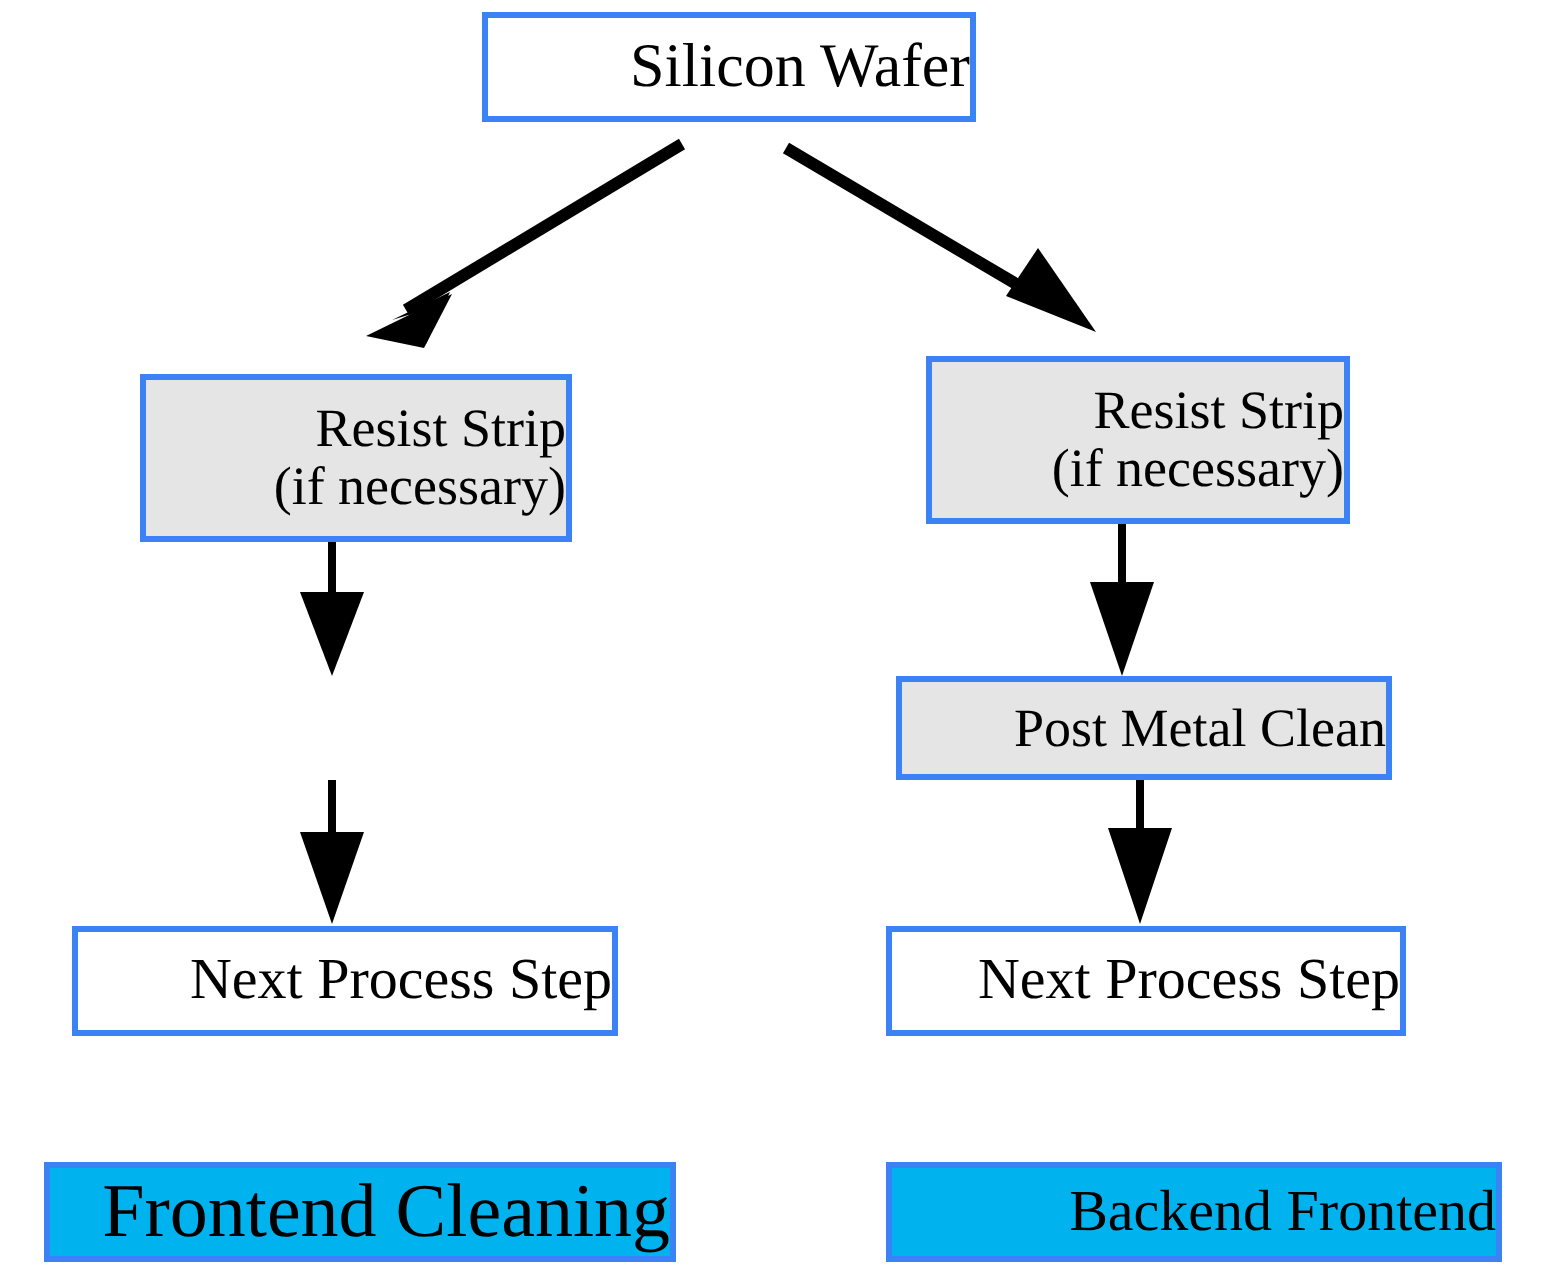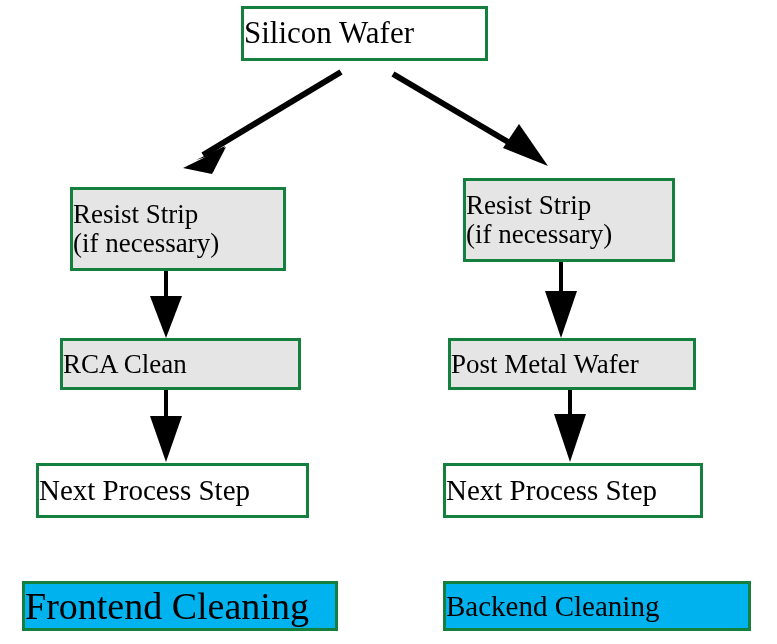--- a/index.html
+++ b/index.html
@@ -13,24 +13,24 @@
   #diagram {
     position: relative;
     width: 777px;
     height: 644px;
     background: #ffffff;
     overflow: hidden;
   }
   .node {
     position: absolute;
     box-sizing: border-box;
-    border: 3px solid #15803d;
+    border: 3px solid #3b82f6;
     display: flex;
     flex-direction: column;
-    align-items: flex-start;
+    align-items: flex-end;
     justify-content: center;
     text-align: center;
     color: #000000;
     line-height: 1.06;
     white-space: nowrap;
   }
   .node .line {
     display: block;
   }
   .node-white { background: #ffffff; }
@@ -103,37 +103,34 @@
   <div class="node node-red" id="node-resist-strip-l">
     <span class="line">Resist Strip</span>
     <span class="line">(if necessary)</span>
   </div>
 
   <div class="node node-red" id="node-resist-strip-r">
     <span class="line">Resist Strip</span>
     <span class="line">(if necessary)</span>
   </div>
 
-  <div class="node node-red" id="node-rca-clean">
-    <span class="line">RCA Clean</span>
-  </div>
 
   <div class="node node-red" id="node-post-metal">
-    <span class="line">Post Metal Wafer</span>
+    <span class="line">Post Metal Clean</span>
   </div>
 
   <div class="node node-white" id="node-next-step-l">
     <span class="line">Next Process Step</span>
   </div>
 
   <div class="node node-white" id="node-next-step-r">
     <span class="line">Next Process Step</span>
   </div>
 
   <div class="node node-blue" id="node-frontend">
     <span class="line">Frontend Cleaning</span>
   </div>
 
   <div class="node node-blue" id="node-backend">
-    <span class="line">Backend Cleaning</span>
+    <span class="line">Backend Frontend</span>
   </div>
 
 </div>
 
 </body></html>

